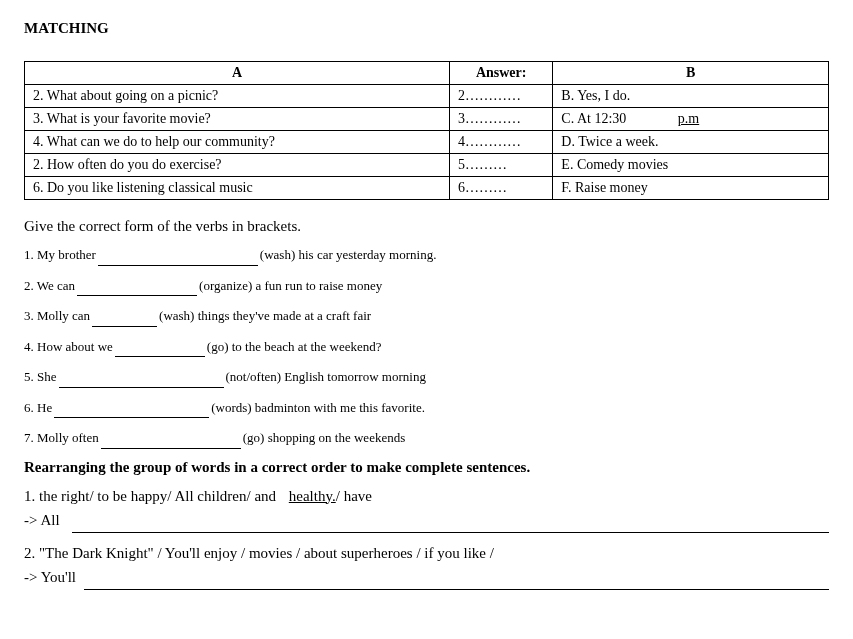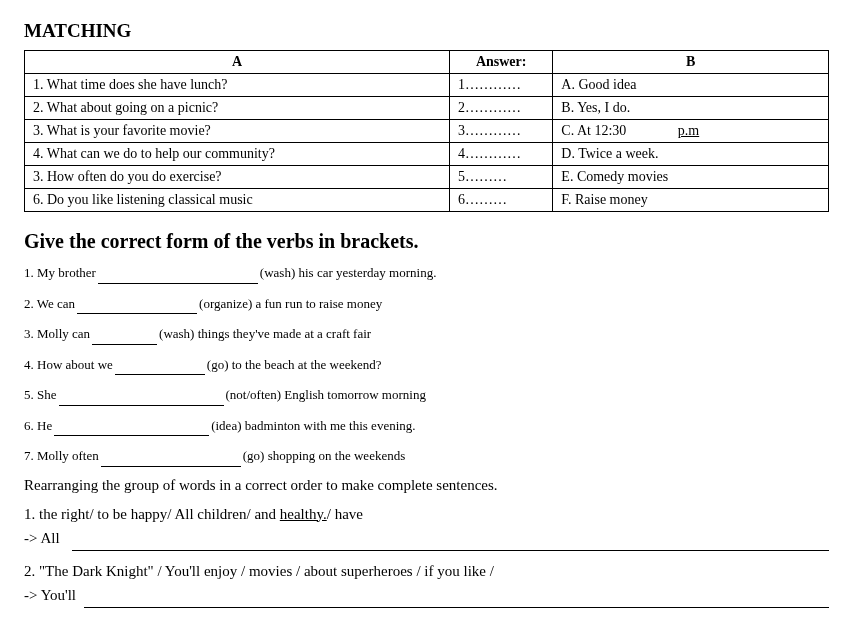--- a/index.html
+++ b/index.html
@@ -7,22 +7,22 @@
       font-family: "Times New Roman", Times, serif;
       font-size: 15px;
       background: #fff;
       color: #000;
       padding: 20px 24px;
       width: 853px;
       min-height: 639px;
     }
     .section-title {
       font-weight: bold;
-      font-size: 19px;
-      margin-bottom: 8px;
+      font-size: 15px;
+      margin-bottom: 24px;
     }
     table {
       width: 100%;
       border-collapse: collapse;
       margin-bottom: 18px;
     }
     table th, table td {
       border: 1px solid #000;
       padding: 3px 8px;
       font-size: 14px;
@@ -36,103 +36,98 @@
       text-align: left;
       width: 90px;
     }
     table td.a-col {
       width: 370px;
     }
     table td.b-col {
       width: 240px;
     }
     .section2-title {
-      font-weight: bold;
-      font-size: 20px;
+      font-weight: normal;
+      font-size: 15px;
       margin-bottom: 10px;
       margin-top: 4px;
     }
     .exercise-item {
       margin-bottom: 10px;
       font-size: 13px;
       line-height: 1.5;
     }
     .section3-title {
-      font-weight: normal;
+      font-weight: bold;
       font-size: 15px;
       margin-bottom: 8px;
       margin-top: 10px;
     }
   </style>
 </head>
 <body>
 
 <div>
   <div class="section-title">MATCHING</div>
   <table>
     <thead>
       <tr>
         <th class="a-col">A</th>
         <th class="answer-col">Answer:</th>
         <th class="b-col">B</th>
       </tr>
     </thead>
     <tbody id="matching-body">
-    <tr>
-      <td class="a-col">1. What time does she have lunch?</td>
-      <td class="answer-col">1…………</td>
-      <td class="b-col">A. Good idea</td>
-    </tr>
         <tr>
       <td class="a-col">2. What about going on a picnic?</td>
       <td class="answer-col">2…………</td>
       <td class="b-col">B. Yes, I do.</td>
     </tr>
         <tr>
       <td class="a-col">3. What is your favorite movie?</td>
       <td class="answer-col">3…………</td>
       <td class="b-col">C. At 12:30 <span style="text-decoration:underline;margin-left:48px;">p.m</span></td>
     </tr>
         <tr>
       <td class="a-col">4. What can we do to help our community?</td>
       <td class="answer-col">4…………</td>
       <td class="b-col">D. Twice a week.</td>
     </tr>
         <tr>
-      <td class="a-col">3. How often do you do exercise?</td>
+      <td class="a-col">2. How often do you do exercise?</td>
       <td class="answer-col">5………</td>
       <td class="b-col">E. Comedy movies</td>
     </tr>
         <tr>
       <td class="a-col">6. Do you like listening classical music</td>
       <td class="answer-col">6………</td>
       <td class="b-col">F. Raise money</td>
     </tr>
       </tbody>
   </table>
 </div>
 
 <div>
   <div class="section2-title">Give the correct form of the verbs in brackets.</div>
   <div id="section2-items">
       <div class="exercise-item"><span>1.</span> <span>My brother</span><span style="display:inline-block;border-bottom:1px solid #000;min-width:160px;margin:0 2px;">&nbsp;</span><span>(wash)</span> <span>his car yesterday morning.</span></div>
       <div class="exercise-item"><span>2.</span> <span>We can</span><span style="display:inline-block;border-bottom:1px solid #000;min-width:120px;margin:0 2px;">&nbsp;</span><span>(organize)</span> <span>a fun run to raise money</span></div>
       <div class="exercise-item"><span>3.</span> <span>Molly can</span><span style="display:inline-block;border-bottom:1px solid #000;min-width:65px;margin:0 2px;">&nbsp;</span><span>(wash)</span> <span>things they've made at a craft fair</span></div>
       <div class="exercise-item"><span>4.</span> <span>How about we</span><span style="display:inline-block;border-bottom:1px solid #000;min-width:90px;margin:0 2px;">&nbsp;</span><span>(go)</span> <span>to the beach at the weekend?</span></div>
       <div class="exercise-item"><span>5.</span> <span>She</span><span style="display:inline-block;border-bottom:1px solid #000;min-width:165px;margin:0 2px;">&nbsp;</span><span>(not/often)</span> <span>English tomorrow morning</span></div>
-      <div class="exercise-item"><span>6.</span> <span>He</span><span style="display:inline-block;border-bottom:1px solid #000;min-width:155px;margin:0 2px;">&nbsp;</span><span>(idea)</span> <span>badminton with me this evening.</span></div>
+      <div class="exercise-item"><span>6.</span> <span>He</span><span style="display:inline-block;border-bottom:1px solid #000;min-width:155px;margin:0 2px;">&nbsp;</span><span>(words)</span> <span>badminton with me this favorite.</span></div>
       <div class="exercise-item"><span>7.</span> <span>Molly often</span><span style="display:inline-block;border-bottom:1px solid #000;min-width:140px;margin:0 2px;">&nbsp;</span><span>(go)</span> <span>shopping on the weekends</span></div>
     </div>
 </div>
 
 <div>
   <div class="section3-title">Rearranging the group of words in a correct order to make complete sentences.</div>
   <div id="section3-items">
       <div style="margin-bottom: 8px; font-size: 15px; line-height: 1.6;">
-        <div>1. the right/ to be happy/ All children/ and <span style="text-decoration:underline;">healthy.</span>/ have</div>
+        <div>1. the right/ to be happy/ All children/ and <span style="text-decoration:underline;margin-left:9px;">healthy.</span>/ have</div>
         <div style="display: flex; align-items: center; gap: 12px;">
           <span>-&gt; All</span>
           <span style="flex:1;border-bottom:1px solid #000;display:inline-block;min-height:18px;">&nbsp;</span>
         </div>
       </div>
       <div style="margin-bottom: 8px; font-size: 15px; line-height: 1.6;">
         <div>2. "The Dark Knight" / You'll enjoy / movies / about superheroes / if you like /</div>
         <div style="display: flex; align-items: center; gap: 8px;">
           <span>-&gt; You'll</span>
           <span style="flex:1;border-bottom:1px solid #000;display:inline-block;min-height:18px;">&nbsp;</span>

